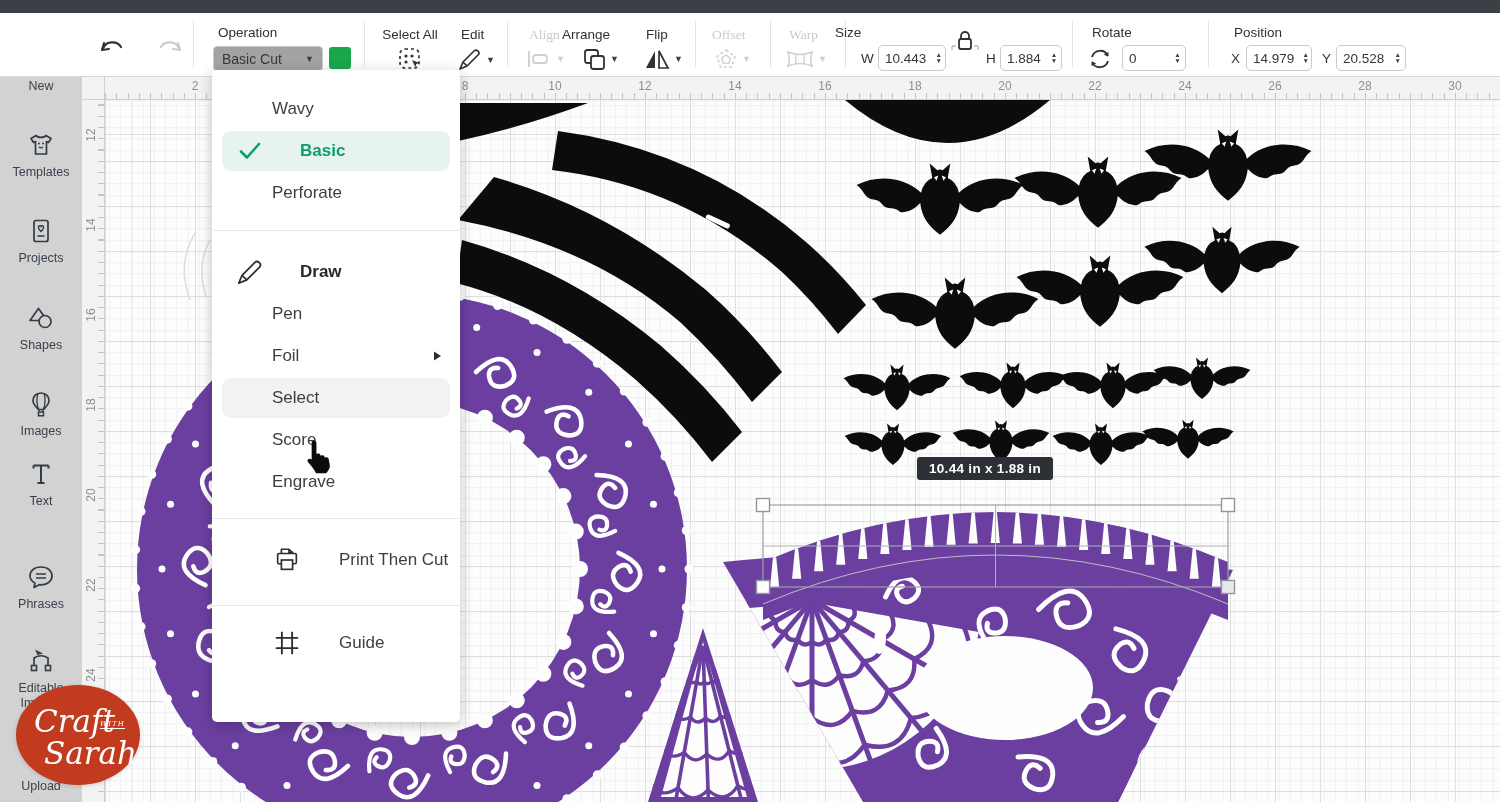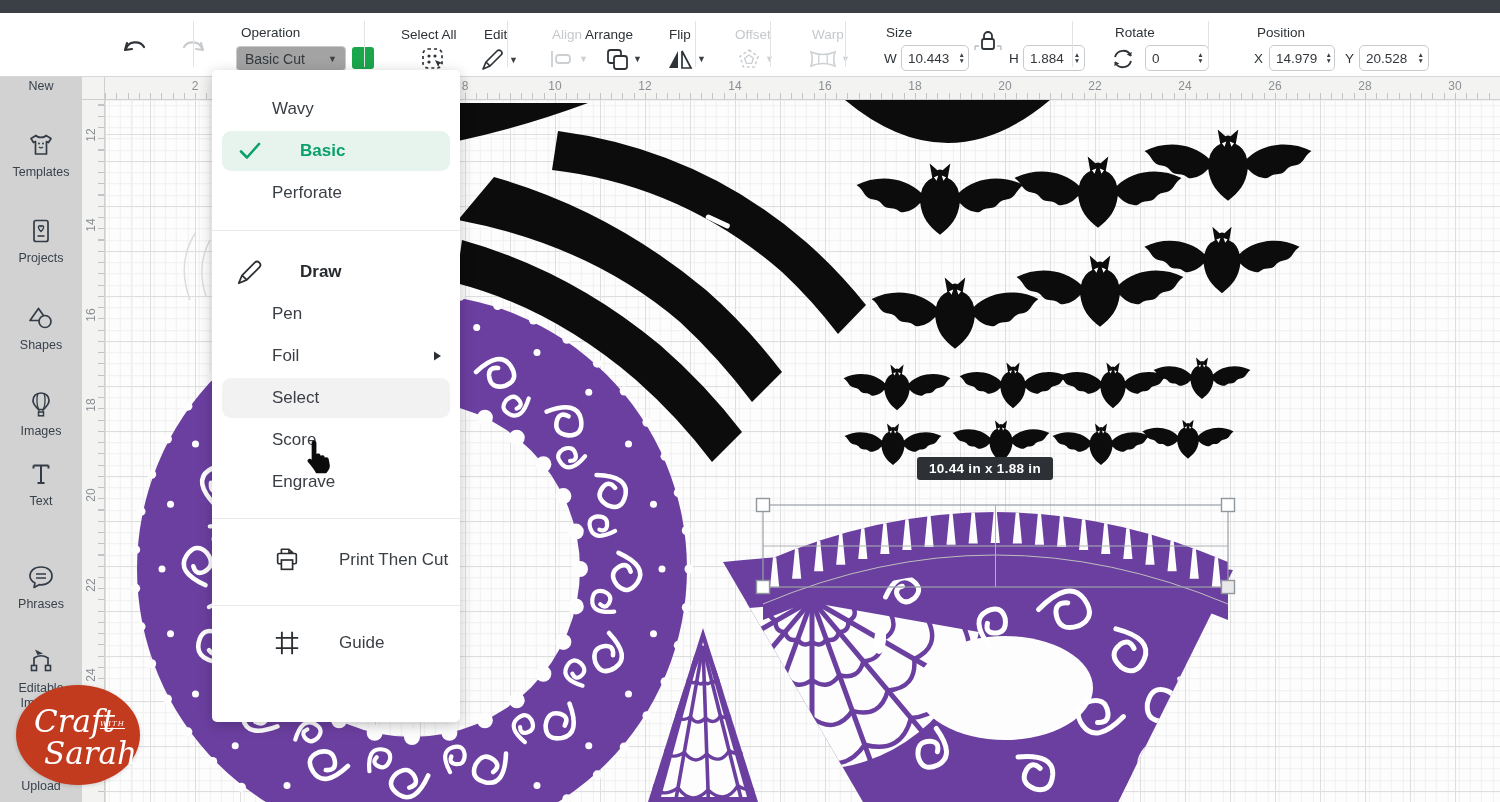--- a/index.html
+++ b/index.html
@@ -6,23 +6,23 @@
   html,body { width:1500px; height:802px; overflow:hidden; background:#fff;
     font-family:"Liberation Sans", sans-serif; }
   #app { position:relative; width:1500px; height:802px; }
 
   
   #topstrip { position:absolute; left:0; top:0; width:1500px; height:13px; background:#3b4046; z-index:30; }
 
   
   #toolbar { position:absolute; left:0; top:13px; width:1500px; height:64px; background:#fff;
     border-bottom:1px solid #d8d8d8; z-index:25; }
-  .tb-abs { position:absolute;margin-left:23px; }
+  .tb-abs { position:absolute; }
   .tb-label { font-size:13.5px; color:#2c3237; white-space:nowrap; }
-  .tb-label.dis { color:#c5c9cc; }
+  .tb-label.dis { color:#c5c9cc;font-family:Liberation Serif, serif; }
   .vdiv { position:absolute; top:8px; width:1px; height:46px; background:#e3e3e3; }
   .numfield { display:flex; align-items:center; border:1px solid #c7cbcf; border-radius:5px;
     height:26px; background:#fff; font-size:13.5px; color:#33383d; }
   .numfield .val { flex:1; padding:0 6px; text-align:left; }
   .spin { width:15px; height:100%; display:flex; flex-direction:column; align-items:center;
     justify-content:center; font-size:6.5px; line-height:6px; color:#3a3f44; }
   .opselect { display:flex; align-items:center; border:1px solid #c7cbcf; border-radius:4px;
     height:25px; background:#a3a3a3; font-size:14px; color:#33383d; padding:0 8px; }
   .opselect .car { margin-left:auto; font-size:9px; color:#3a3f44; }
   .swatch { width:22px; height:22px; border-radius:3px; }
@@ -117,21 +117,21 @@
     <div class="vdiv" style="left:193px;"></div>
 
     <div class="tb-abs tb-label" style="left:218px;top:12px;">Operation</div>
     <div class="tb-abs opselect" style="left:213px;top:33px;width:110px;">
       <span>Basic Cut</span>
       <span class="car">▼</span>
     </div>
     <div class="tb-abs swatch" style="left:329px;top:34px;background:#1aa64b;"></div>
 
     <div class="vdiv" style="left:364px;"></div>
-    <div class="tb-abs tb-label" style="left:378px;top:14px;width:64px;text-align:left;">Select All</div>
+    <div class="tb-abs tb-label" style="left:378px;top:14px;width:64px;text-align:center;">Select All</div>
     <div class="tb-abs" style="left:398px;top:34px;">
       <svg width="24" height="24" viewBox="0 0 24 24">
           <rect x="2" y="2" width="19" height="19" rx="5" fill="none" stroke="#2e3338" stroke-width="1.7" stroke-dasharray="3 3"></rect>
           <circle cx="8" cy="9" r="1.6" fill="#2e3338"></circle>
           <circle cx="14" cy="9" r="1.6" fill="#2e3338"></circle>
           <circle cx="8" cy="15" r="1.6" fill="#2e3338"></circle>
           <path d="M14 13 l7.5 3 -3.2 1 -1 3.2 Z" fill="#2e3338"></path>
         </svg>
     </div>
 
@@ -182,21 +182,21 @@
     <div class="tb-abs tb-label dis" style="left:789px;top:14px;">Warp</div>
     <div class="tb-abs icair" style="left:786px;top:36px;">
       <svg width="28" height="20" viewBox="0 0 28 20">
           <path d="M2 3 Q14 8 26 3 Q23.5 10 26 17 Q14 12 2 17 Q4.5 10 2 3 Z" fill="none" stroke="#ccd0d3" stroke-width="1.6"></path>
           <path d="M10 5.5 Q9.3 10 10 14.8 M18 5.5 Q18.7 10 18 14.8" fill="none" stroke="#ccd0d3" stroke-width="1.3"></path>
         </svg>
       <span class="carr dis">▼</span>
     </div>
 
     <div class="vdiv" style="left:845px;"></div>
-    <div class="tb-abs tb-label" style="left:863px;top:12px;">Size</div>
+    <div class="tb-abs tb-label" style="left:835px;top:12px;">Size</div>
     <div class="tb-abs tb-label" style="left:861px;top:38px;">W</div>
     <div class="tb-abs numfield" style="left:878px;top:32px;width:68px;">
       <span class="val">10.443</span>
       <span class="spin">
           <span>▲</span>
           <span>▼</span>
         </span>
     </div>
     <div class="tb-abs" style="left:950px;top:17px;">
       <svg width="30" height="24" viewBox="0 0 30 24">

